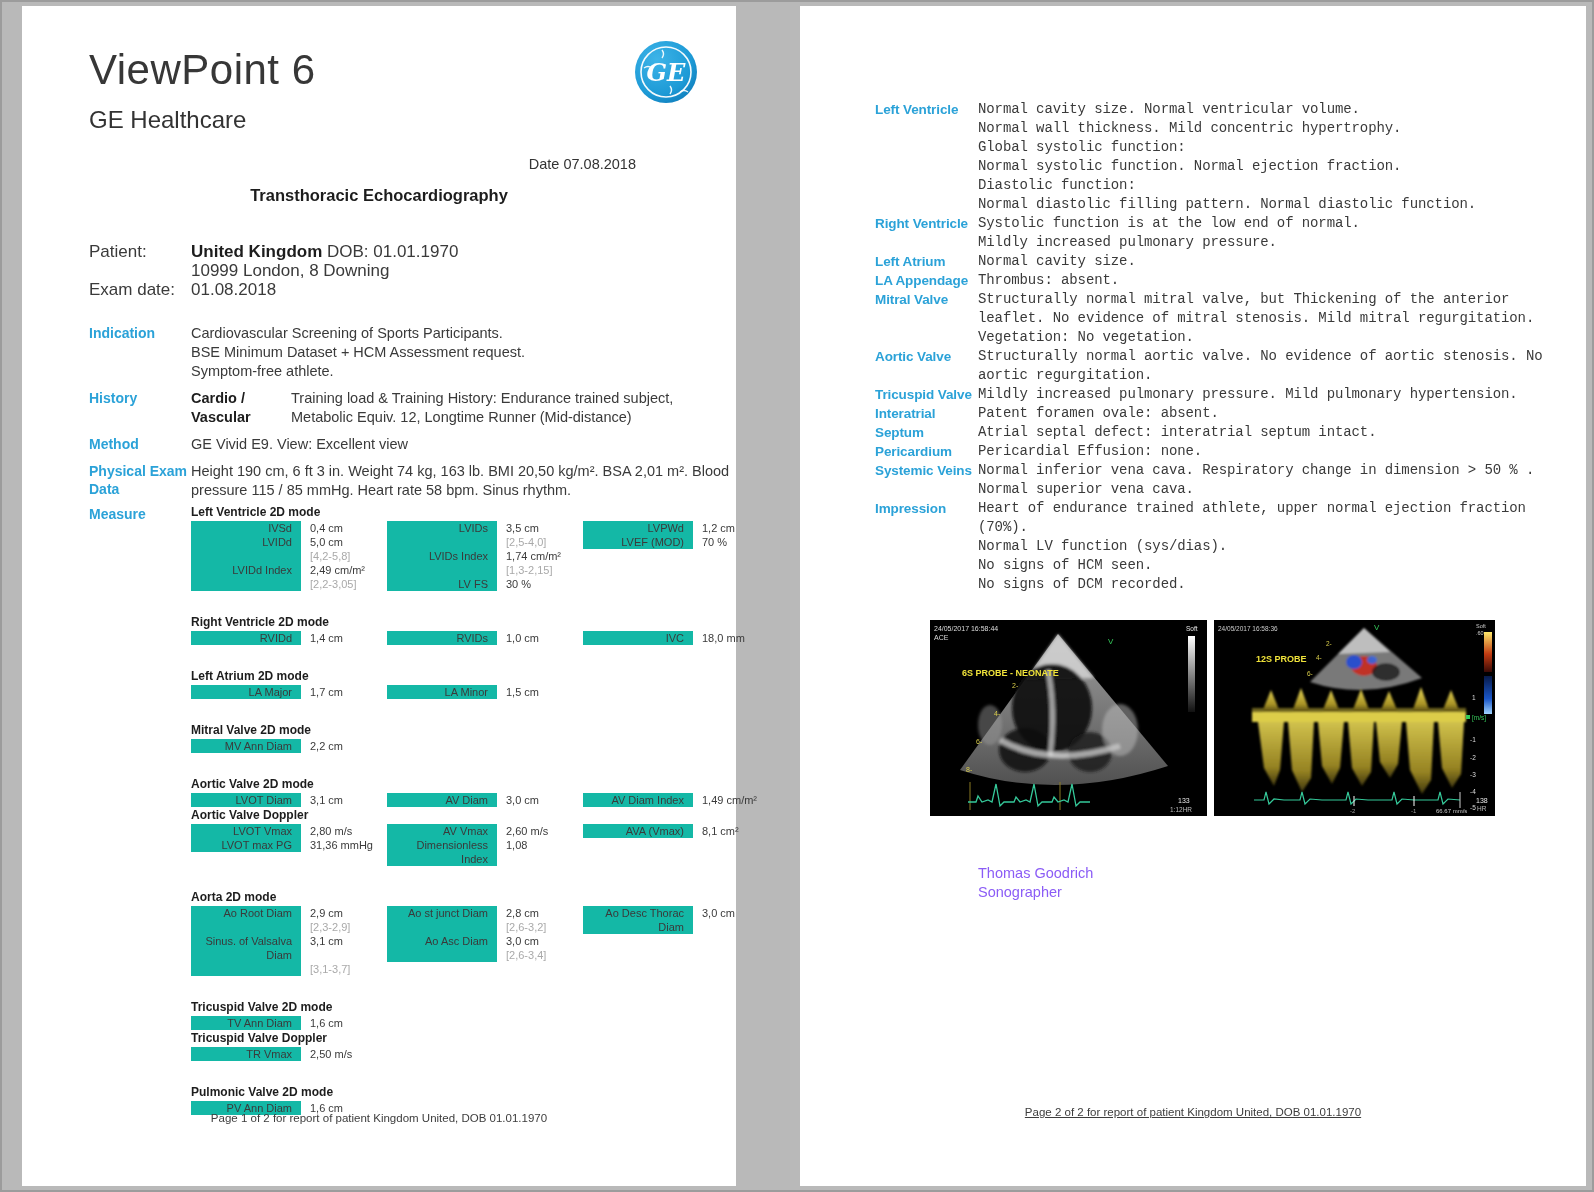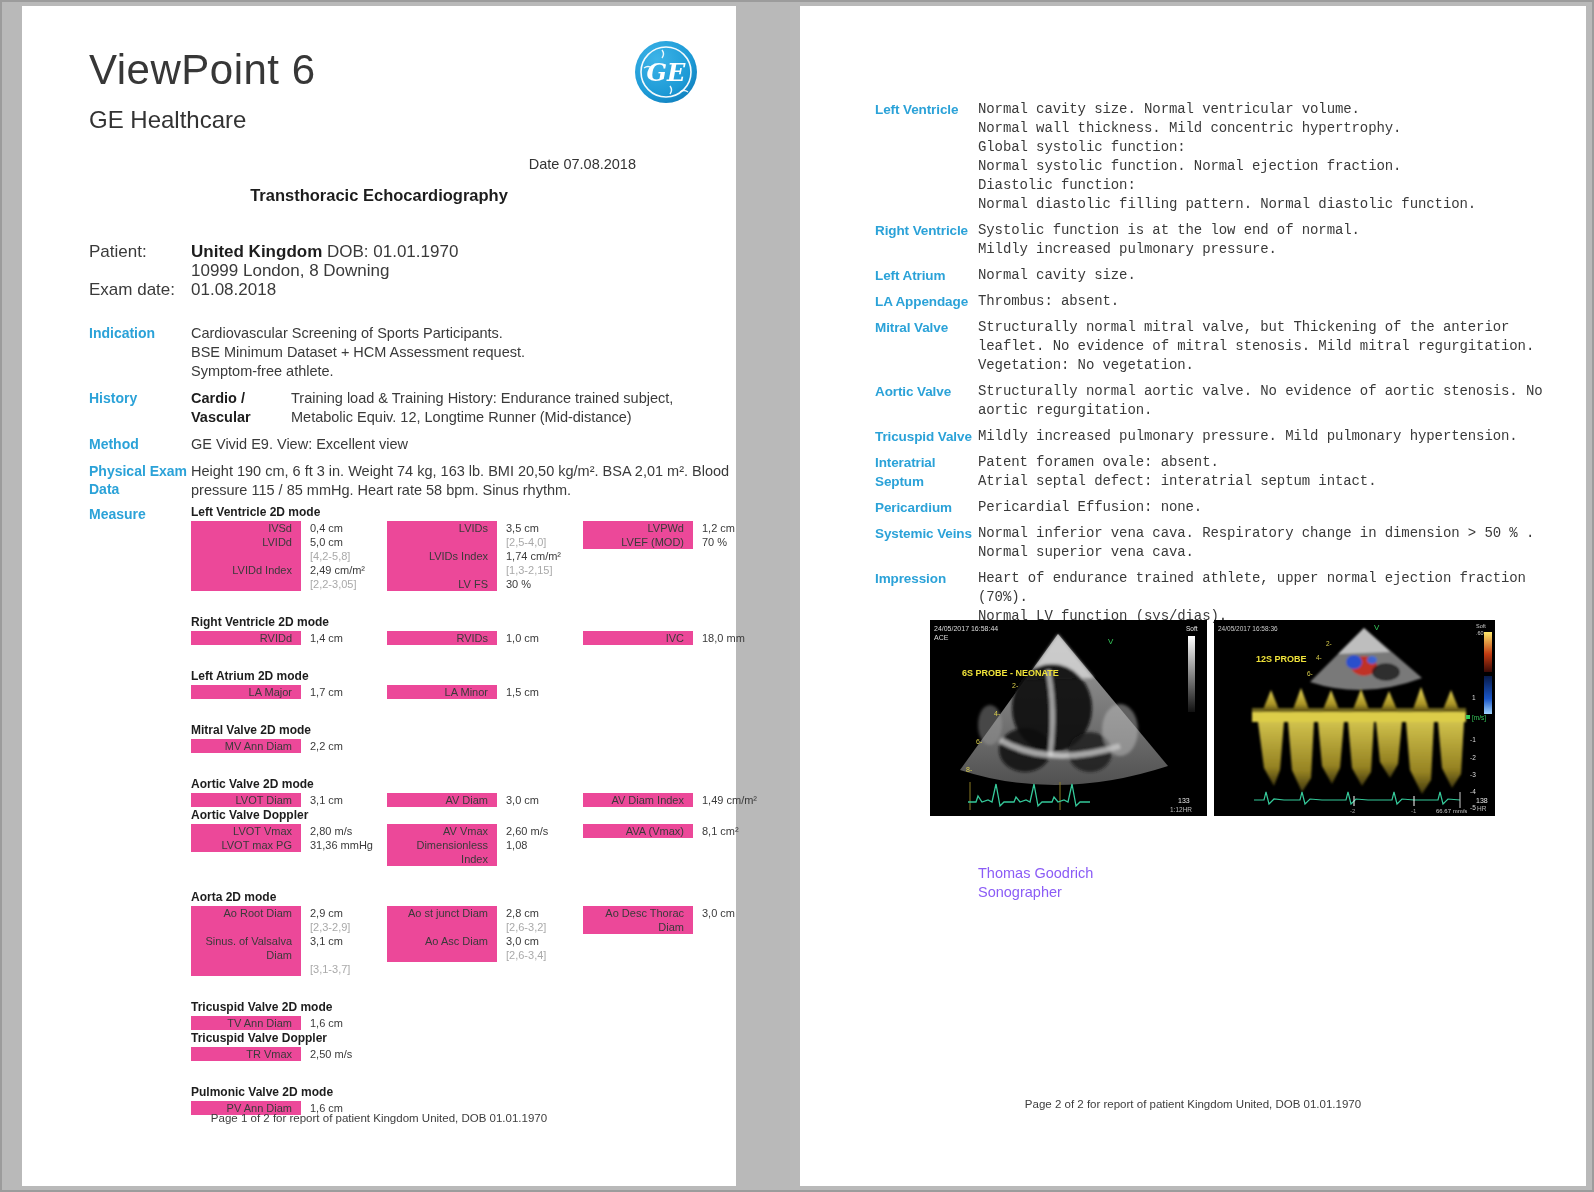--- a/index.html
+++ b/index.html
@@ -39,30 +39,30 @@
 
   
   .mwrap{width:588px;}
   .mgroup{margin-top:24px;}
   .mgroup.first{margin-top:0;}
   .mgroup.tight{margin-top:1px;}
   .mtitle{font-size:12px;font-weight:bold;color:#1d1d1d;line-height:15px;margin-bottom:1px;}
   .mcols{display:flex;}
   .mcol{width:196px;flex:0 0 196px;}
   .mrow{display:flex;font-size:11px;line-height:14px;}
-  .mlabel{width:110px;flex:0 0 110px;background:#ec4899;text-align:right;padding-right:9px;box-sizing:border-box;color:#3a3a3a;}
+  .mlabel{width:110px;flex:0 0 110px;background:#14b8a6;text-align:right;padding-right:9px;box-sizing:border-box;color:#3a3a3a;}
   .mval{padding-left:9px;color:#3a3a3a;white-space:nowrap;}
   .mrange{padding-left:9px;color:#a9a9a9;white-space:nowrap;}
 
   .footer{position:absolute;bottom:62px;left:0;width:100%;text-align:center;font-size:11.5px;color:#3d3d3d;}
-  .page-right .footer{bottom:76px;}
+  .page-right .footer{bottom:68px;text-decoration:underline;}
 
   
   .findings{position:absolute;top:78px;left:75px;width:700px;font-size:14px;line-height:19px;letter-spacing:-0.1px;}
-  .frow{display:flex;margin-top:7px;}
+  .frow{display:flex;}
   .frow:first-child{margin-top:16px;}
   .flabel{width:103px;flex:0 0 103px;color:#2ba2d8;font-weight:bold;font-size:13.5px;line-height:19px;}
   .ftext{width:597px;font-family:Liberation Mono, monospace;}
   .fline{margin:0;}
 
   
   .us-row{position:absolute;top:614px;left:130px;display:flex;gap:7px;}
   .us-panel{background:#000;}
 
   .signature{position:absolute;top:858px;left:178px;font-size:14.5px;line-height:19px;color:#8b5cf6;}

